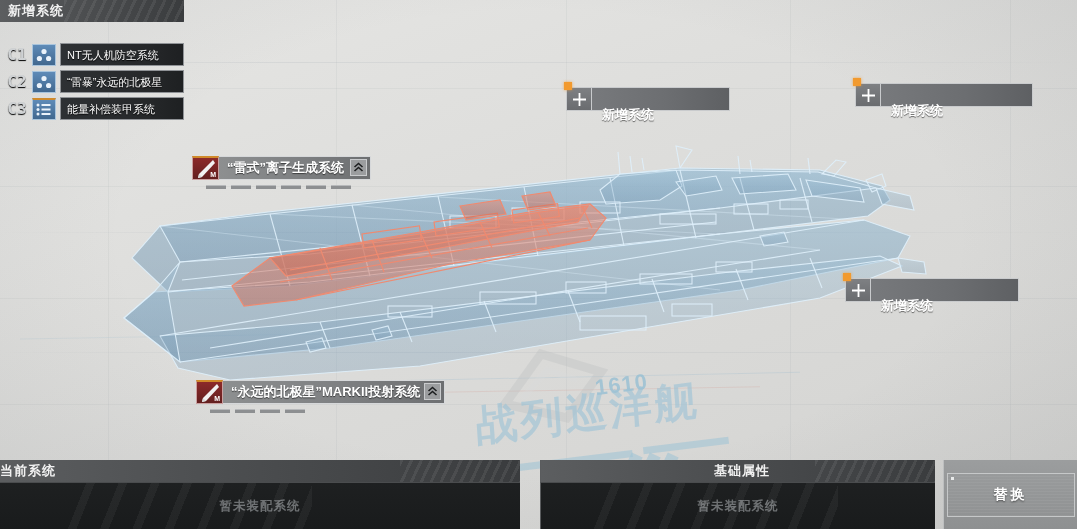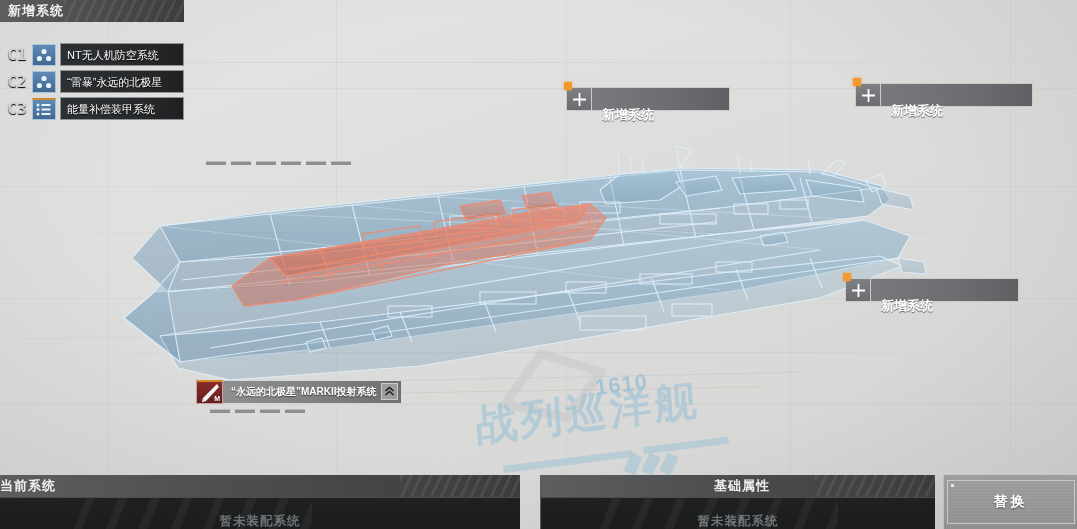--- a/index.html
+++ b/index.html
@@ -144,21 +144,21 @@
   .hl-collapse{
     position:absolute; right:3px; top:2px; width:17px; height:17px;
     background:#9b9d9f; border:1px solid #c9cbcd;
     display:flex; align-items:center; justify-content:center;
   }
   .hl-pips{ display:flex; gap:5px; margin:5px 0 0 14px; }
   .hl-pips i{ display:block; width:20px; height:4px;
     background:#8d8f91; border-top:1px solid #b7b9bb; }
 
   
-  #bottom{ position:absolute; left:0; right:0; bottom:0; height:54px; z-index:40;
+  #bottom{ position:absolute; left:0; right:0; bottom:0; height:69px; z-index:40;
            display:flex; align-items:stretch; }
   .bpanel{ position:relative; }
   .bpanel .body{
     background:linear-gradient(180deg,#1e2021 0%,#191b1c 100%);
     height:47px; border-top:1px solid #4a4c4e;
     display:flex; align-items:center; justify-content:center;
     position:relative; overflow:hidden;
   }
   .bpanel .body:before{
     content:""; position:absolute; left:12%; top:-20px; width:250px; height:120px;
@@ -384,20 +384,35 @@
           <circle cx="2" cy="11" r="1.5" fill="#eaf2fa"></circle>
             <rect x="5.5" y="10" width="9" height="2" fill="#eaf2fa"></rect>
         </svg>
       </span>
       <span class="sys-name">能量补偿装甲系统</span>
     </div>
   </div>
 </div>
 
 <div class="hud-label hud-mod" style="left:192px;top:156px;width:160px;">
+  <div class="hl-main">
+    <span class="hl-icon">
+      <svg width="25" height="22" viewBox="0 0 25 22">
+        <path d="M20,2 L22,5 L9,19 L5,20 L6,16 Z" fill="#f2f2f2"></path>
+        <path d="M5,20 L6,16 L9,19 Z" fill="#d9d9d9"></path>
+      </svg>
+      <span class="tiny-m">M</span>
+    </span>
+    <span class="hl-text">“雷式”离子生成系统<span class="hl-collapse">
+        <svg width="11" height="11" viewBox="0 0 11 11">
+            <path d="M1.5,5 L5.5,1.5 L9.5,5" fill="none" stroke="#1d1f20" stroke-width="1.6"></path>
+            <path d="M1.5,9 L5.5,5.5 L9.5,9" fill="none" stroke="#1d1f20" stroke-width="1.6"></path>
+          </svg>
+      </span></span>
+  </div>
   <div class="hl-pips">
     <i></i>
       <i></i>
       <i></i>
       <i></i>
       <i></i>
       <i></i>
   </div>
 </div>
 
@@ -439,21 +454,21 @@
 
 <div class="hud-label hud-mod" style="left:196px;top:380px;width:180px;">
   <div class="hl-main">
     <span class="hl-icon">
       <svg width="25" height="22" viewBox="0 0 25 22">
         <path d="M20,2 L22,5 L9,19 L5,20 L6,16 Z" fill="#f2f2f2"></path>
         <path d="M5,20 L6,16 L9,19 Z" fill="#d9d9d9"></path>
       </svg>
       <span class="tiny-m">M</span>
     </span>
-    <span class="hl-text" style="font-size:10px;padding-right:24px;">“永远的北极星”MARKII投射系统<span class="hl-collapse">
+    <span class="hl-text" style="font-size:13px;padding-right:24px;">“永远的北极星”MARKII投射系统<span class="hl-collapse">
         <svg width="11" height="11" viewBox="0 0 11 11">
             <path d="M1.5,5 L5.5,1.5 L9.5,5" fill="none" stroke="#1d1f20" stroke-width="1.6"></path>
             <path d="M1.5,9 L5.5,5.5 L9.5,9" fill="none" stroke="#1d1f20" stroke-width="1.6"></path>
           </svg>
       </span></span>
   </div>
   <div class="hl-pips">
     <i></i>
       <i></i>
       <i></i>

